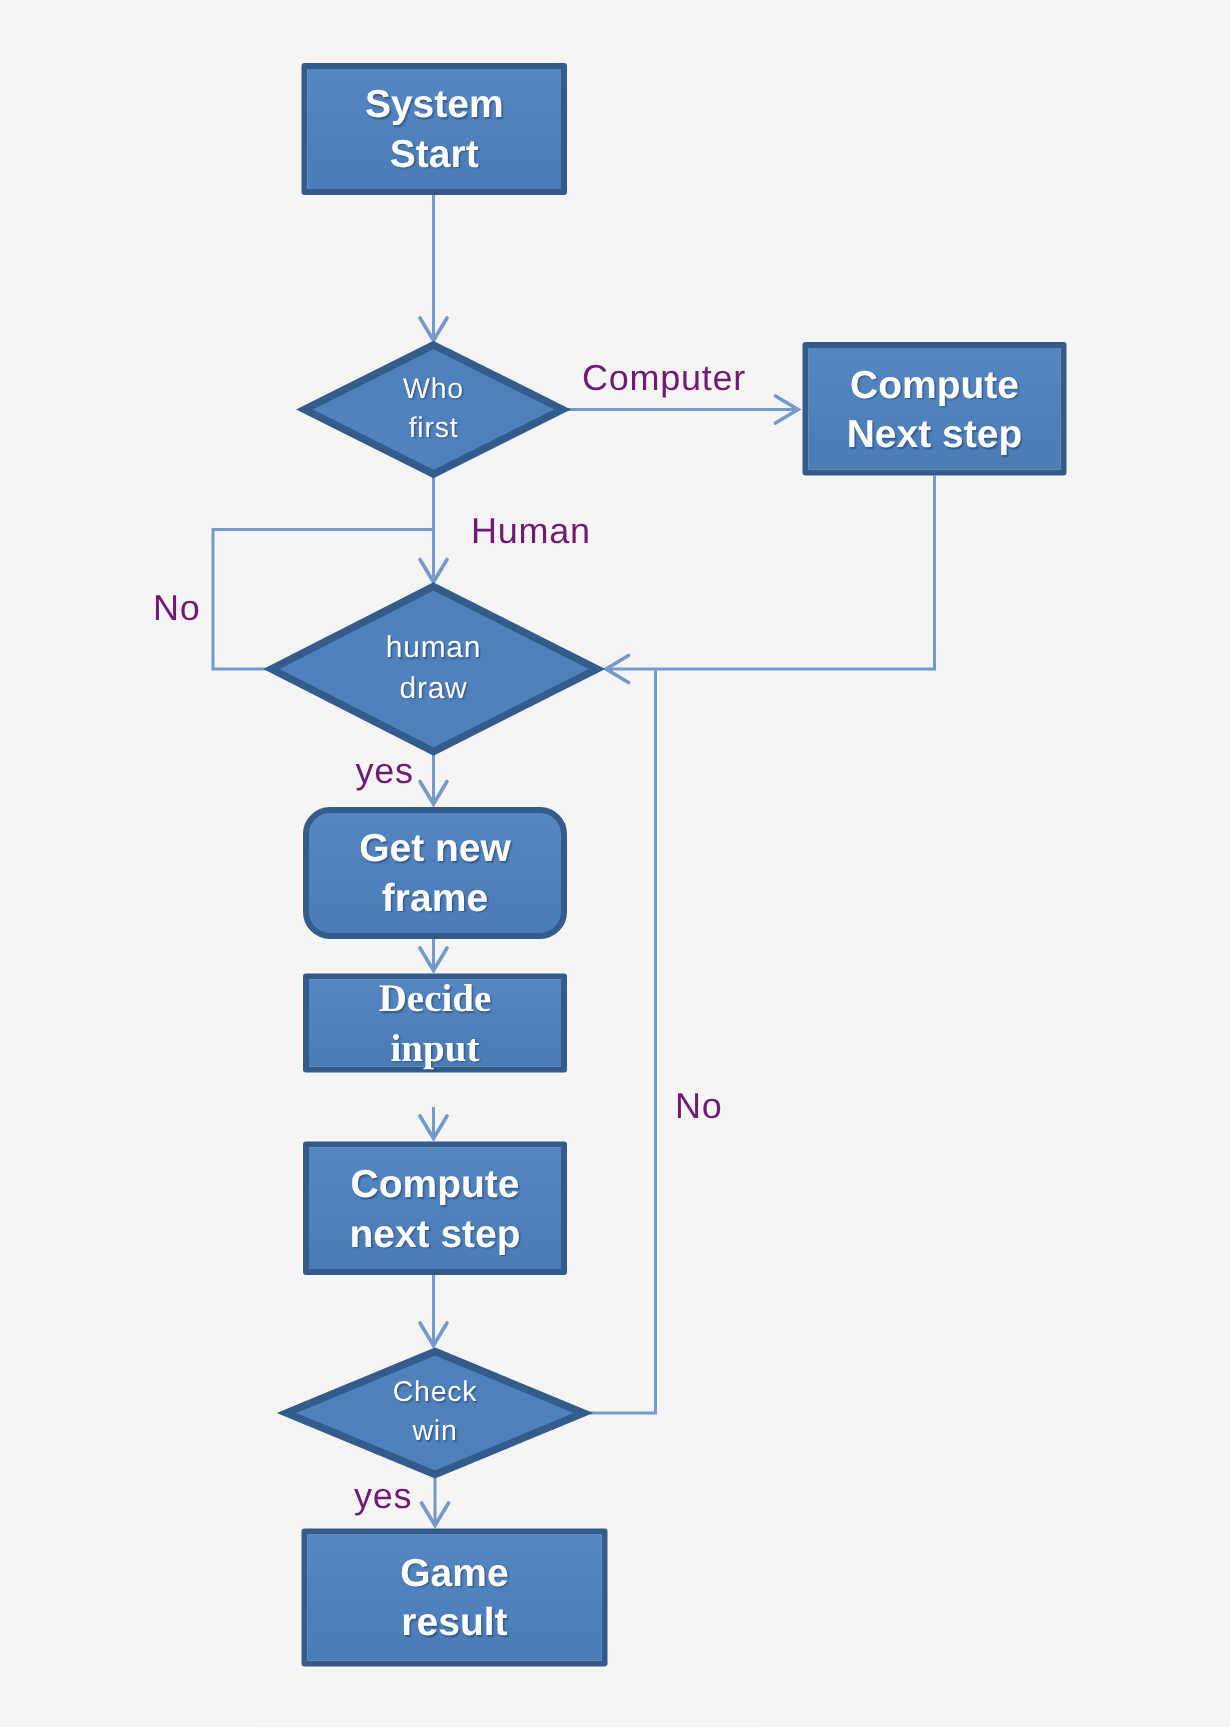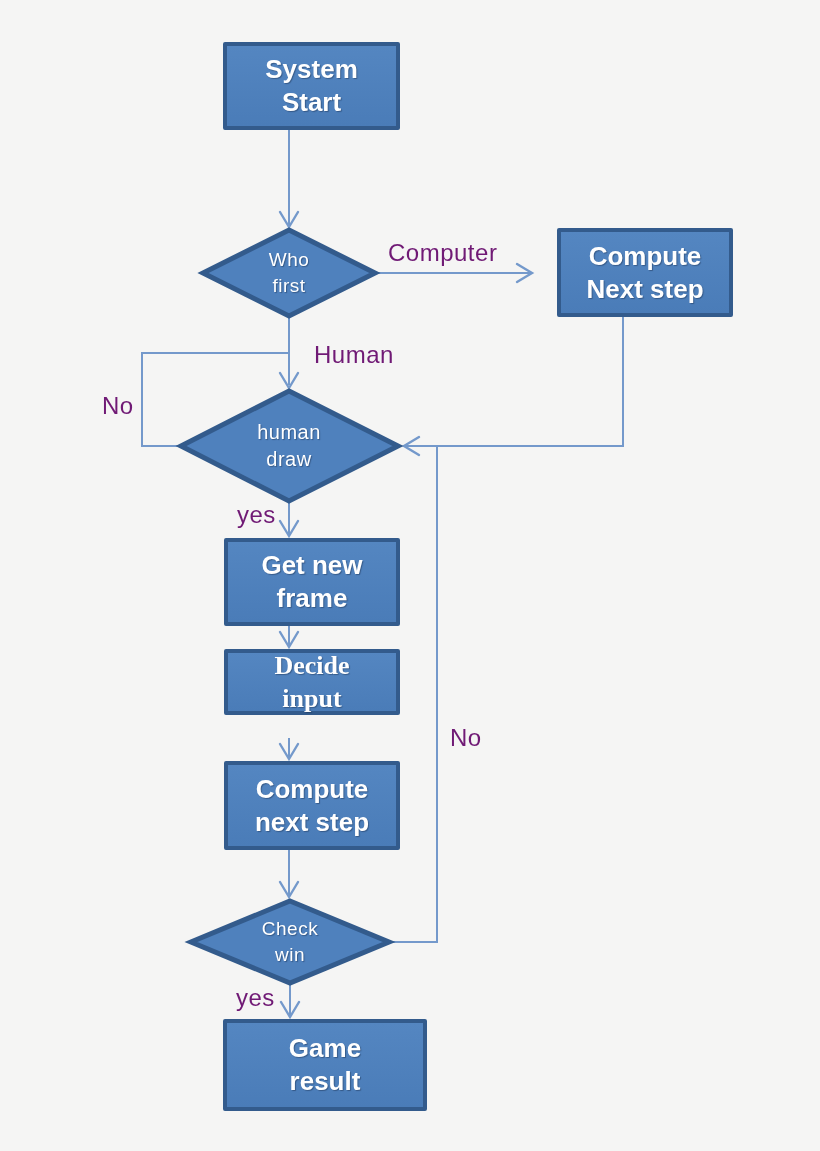--- a/index.html
+++ b/index.html
@@ -42,21 +42,20 @@
   .node {
     position: absolute;
     box-sizing: border-box;
     background: linear-gradient(#5486c1, #4a7cb8);
     border: 4px solid #335b8c;
     border-radius: 2px;
     display: flex;
     align-items: center;
     justify-content: center;
     text-align: center;
-    margin-left: 22px;
   }
   .node-label {
     white-space: pre-line;
     color: #ffffff;
     font-weight: 600;
     font-size: 26px;
     line-height: 33px;
     text-shadow: 1px 1px 1px rgba(25, 45, 75, 0.45);
   }
   .diamond-label {
@@ -119,21 +118,21 @@
   <div class="node" style="left:201px; top:42px; width:177px; height:88px;">
     <span class="node-label">System
 Start</span>
   </div>
 
   <div class="node" style="left:535px; top:228px; width:176px; height:89px;">
     <span class="node-label">Compute
 Next step</span>
   </div>
 
-  <div class="node" style="left:202px; top:538px; width:176px; height:88px;">
+  <div class="node" style="left:202px; top:538px; width:176px; height:88px;border-radius:18px;">
     <span class="node-label">Get new
 frame</span>
   </div>
 
   <div class="node" style="left:202px; top:649px; width:176px; height:66px;font-family:Liberation Serif, serif;">
     <span class="node-label">Decide
 input</span>
   </div>
 
   <div class="node" style="left:202px; top:761px; width:176px; height:89px;">

